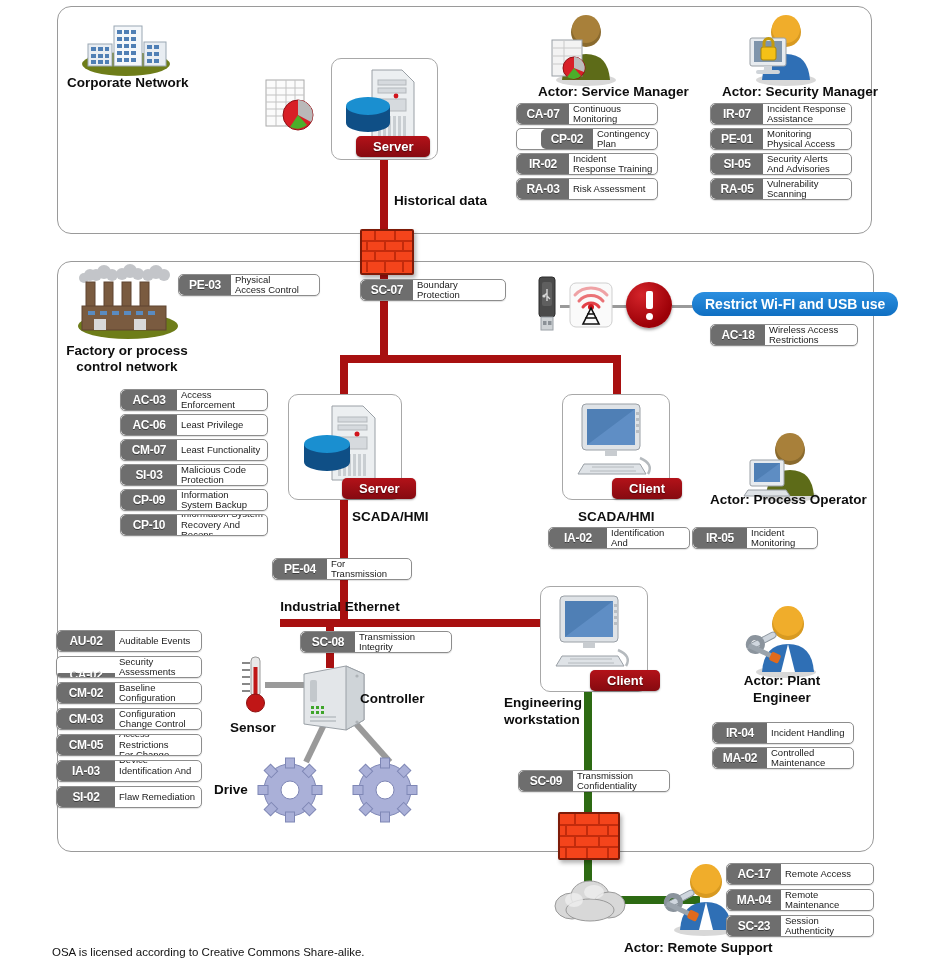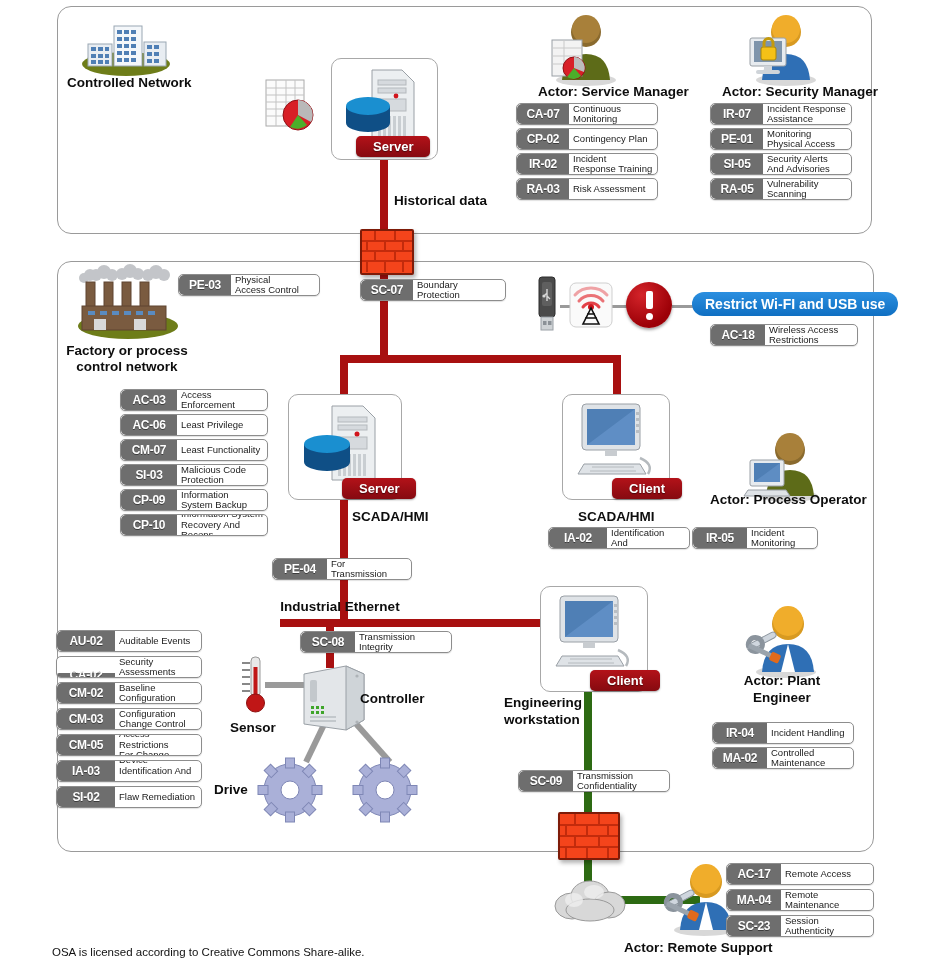--- a/index.html
+++ b/index.html
@@ -154,21 +154,21 @@
         <rect x="46" y="44" width="5" height="4"></rect>
         <rect x="53" y="44" width="5" height="4"></rect>
       <rect x="69" y="31" width="5" height="4"></rect>
         <rect x="76" y="31" width="5" height="4"></rect>
       <rect x="69" y="38" width="5" height="4"></rect>
         <rect x="76" y="38" width="5" height="4"></rect>
       <rect x="69" y="45" width="5" height="4"></rect>
         <rect x="76" y="45" width="5" height="4"></rect>
     </g>
   </svg>
-  <div class="cap" style="left:67px;top:75px;width:130px;">Controlled Network</div>
+  <div class="cap" style="left:67px;top:75px;width:130px;">Corporate Network</div>
 
   <svg class="abs" style="left:264px;top:78px;width:52px;height:54px;">
     <rect x="2" y="2" width="38" height="46" fill="#fbfbfb" stroke="#aaa"></rect>
     <g stroke="#c3c3c3" fill="none">
       <line x1="2" y1="10" x2="40" y2="10"></line>
         <line x1="2" y1="17" x2="40" y2="17"></line>
       <line x1="2" y1="24" x2="40" y2="24"></line>
         <line x1="2" y1="31" x2="40" y2="31"></line>
       <line x1="2" y1="38" x2="40" y2="38"></line>
       <line x1="12" y1="2" x2="12" y2="48"></line>
@@ -555,21 +555,21 @@
 
 <div class="ctrl" style="left: 516px; top: 103px; width: 142px; position: absolute;">
       <div class="cid" style="min-width: 42px;">CA-07</div>
       <div class="cname">
         <div>
           <span>Continuous</span>
           <span>Monitoring</span>
         </div>
       </div>
     </div>
-    <div class="ctrl" style="left: 516px; top: 128px; width: 142px; position: absolute;">
+    <div class="ctrl" style="left: 516px; top: 128px; width: 142px; position: absolute; padding-left: 24px;">
       <div class="cid" style="min-width: 42px;">CP-02</div>
       <div class="cname">Contingency Plan</div>
     </div>
     <div class="ctrl" style="left: 516px; top: 153px; width: 142px; position: absolute;">
       <div class="cid" style="min-width: 42px;">IR-02</div>
       <div class="cname">
         <div>
           <span>Incident</span>
           <span>Response Training</span>
         </div>

